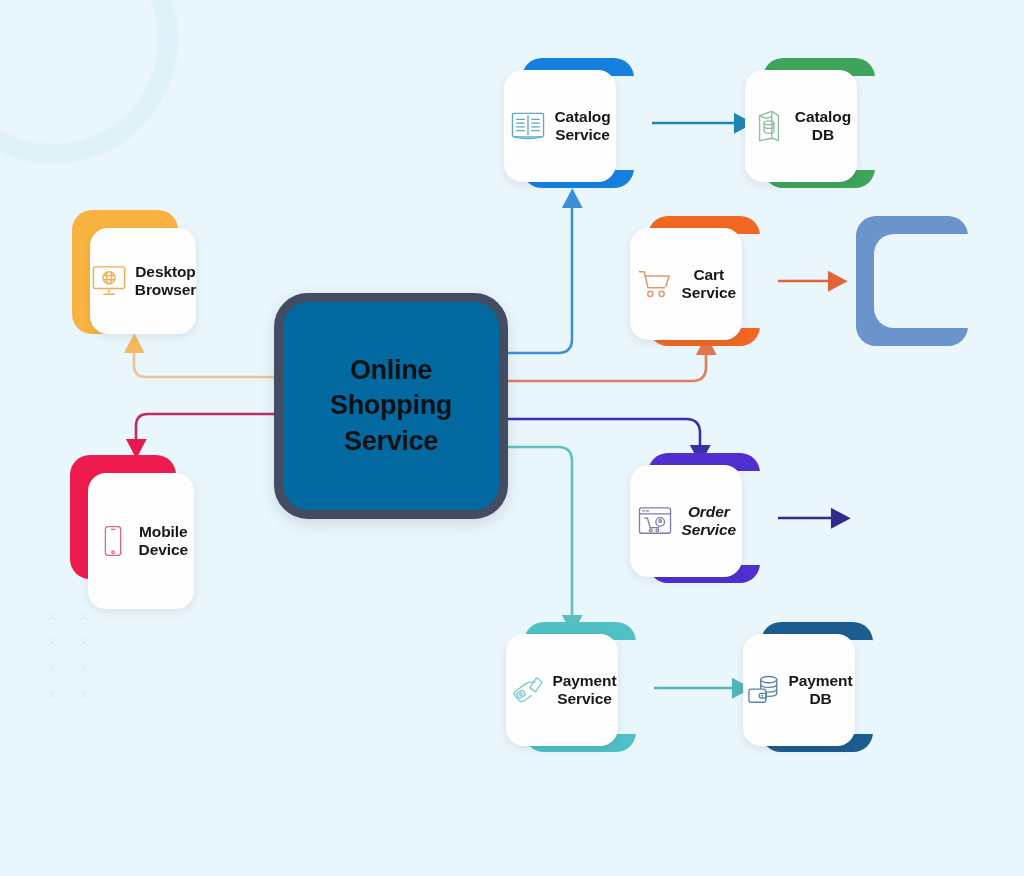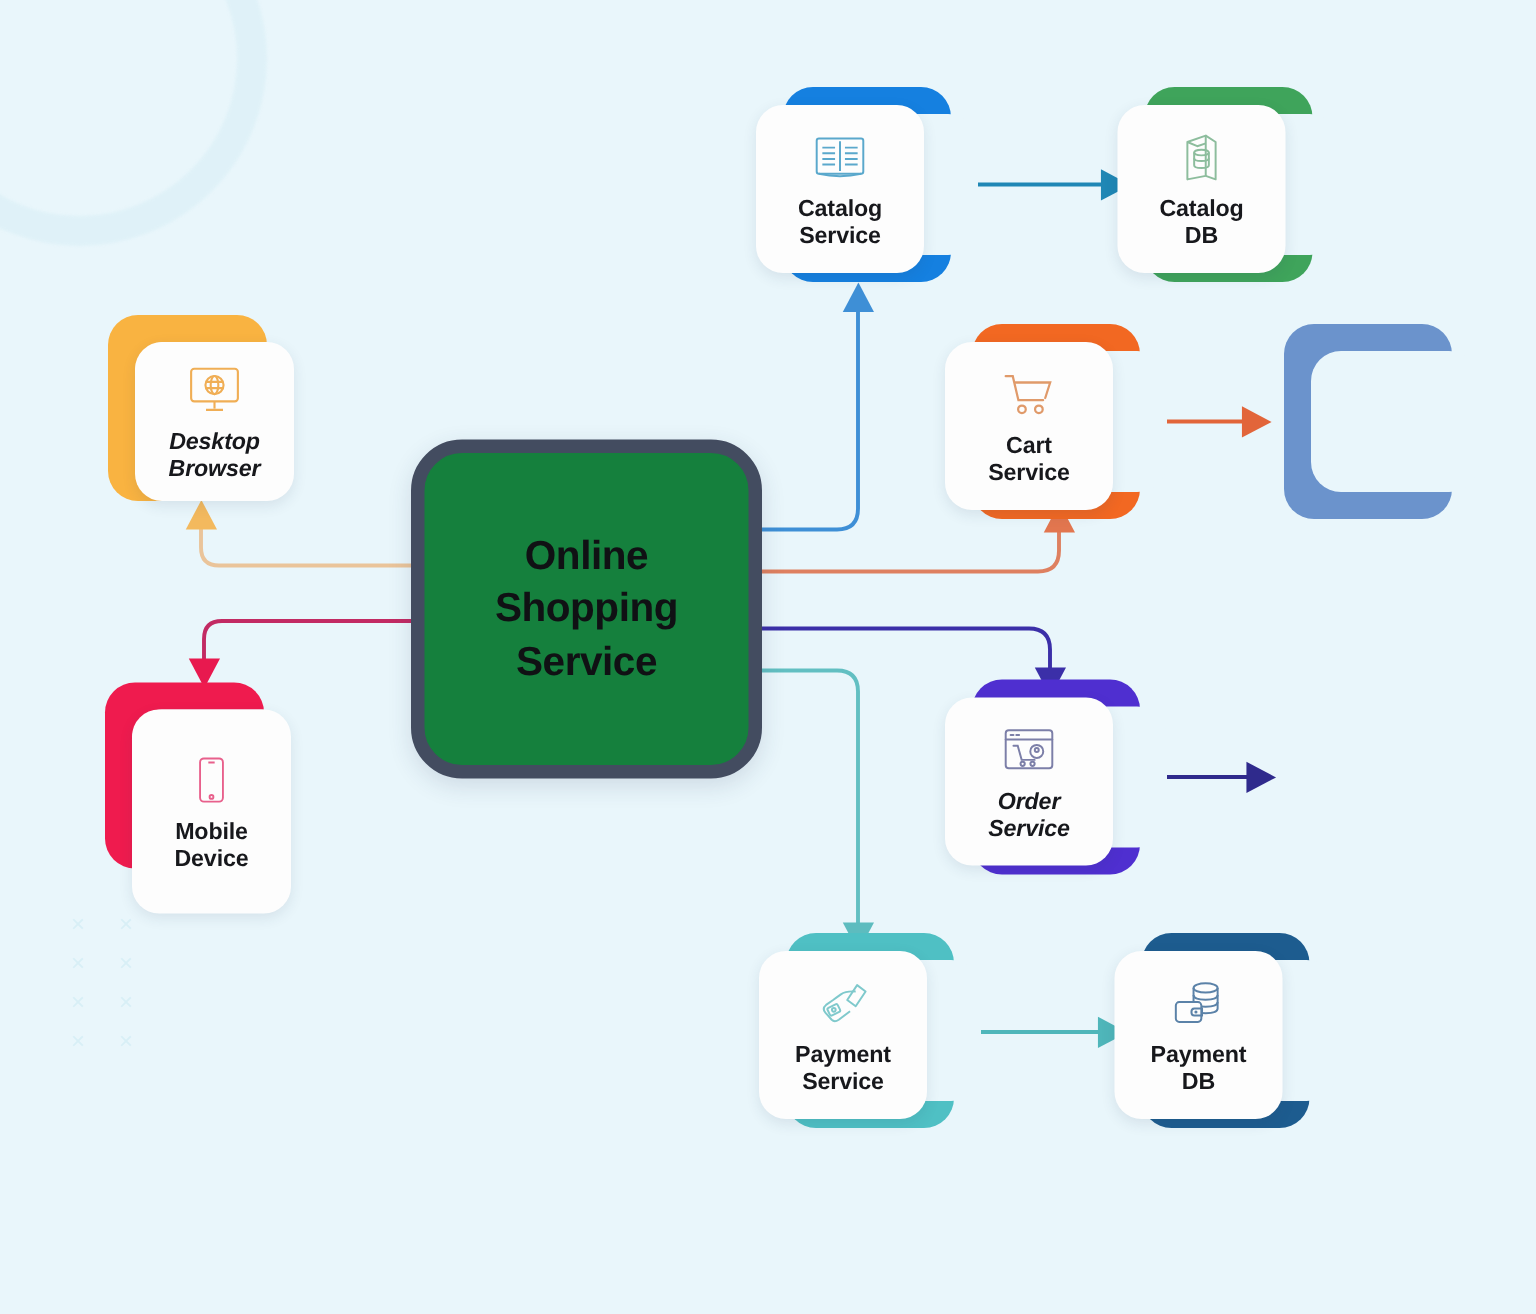--- a/index.html
+++ b/index.html
@@ -56,21 +56,21 @@
     border-radius: 20px;
     z-index: 1;
   }
   .node .card {
     position: absolute;
     z-index: 2;
     background: #fdfdfd;
     border-radius: 18px;
     box-shadow: 0 3px 9px rgba(40,60,90,.10);
     display: flex;
-    flex-direction: column;
+    flex-direction: row;
     align-items: center;
     justify-content: center;
     gap: 7px;
     box-sizing: border-box;
     padding: 8px 6px;
   }
   .node .label {
     font-family: "Liberation Sans", sans-serif;
     font-size: 15.5px;
     font-weight: bold;
@@ -89,21 +89,21 @@
   }
   .node .ico svg { display: block; }
 
   
   #hub {
     position: absolute;
     left: 274px;
     top: 293px;
     width: 234px;
     height: 226px;
-    background: #15803d;
+    background: #0369a1;
     border: 9px solid #434c60;
     border-radius: 34px;
     box-sizing: border-box;
     display: flex;
     align-items: center;
     justify-content: center;
     z-index: 6;
     box-shadow: 0 5px 16px rgba(40,60,90,.14);
   }
   #hub .hub-label {
@@ -202,21 +202,21 @@
 
   <div id="hub">
     <div class="hub-label">Online
 Shopping
 Service</div>
   </div>
 
   <div class="node" style="left:72px; top:210px; width:124px; height:124px; z-index:5;">
     <div class="accent" style="left:0; top:0; width:106px; height:124px; background:#f9b341;"></div>
     <div class="accent" style="left:18px; top:18px; width:106px; height:88px; background:#e9f6fb;"></div>
-    <div class="card" style="left:18px; top:18px; width:106px; height:106px;font-style:italic;">
+    <div class="card" style="left:18px; top:18px; width:106px; height:106px;">
       <div class="ico">
         <svg viewBox="0 0 40 36" width="38" height="34" fill="none" stroke="#f0ae55" stroke-width="1.5">
           <rect x="3.5" y="3" width="33" height="23" rx="2.2"></rect>
           <circle cx="20" cy="14.5" r="6.4"></circle>
           <ellipse cx="20" cy="14.5" rx="2.7" ry="6.4"></ellipse>
           <path d="M13.8 12.3 H26.2 M13.8 16.7 H26.2"></path>
           <path d="M20 26 V31 M14 32 H26"></path>
         </svg>
       </div>
       <div class="label">Desktop

